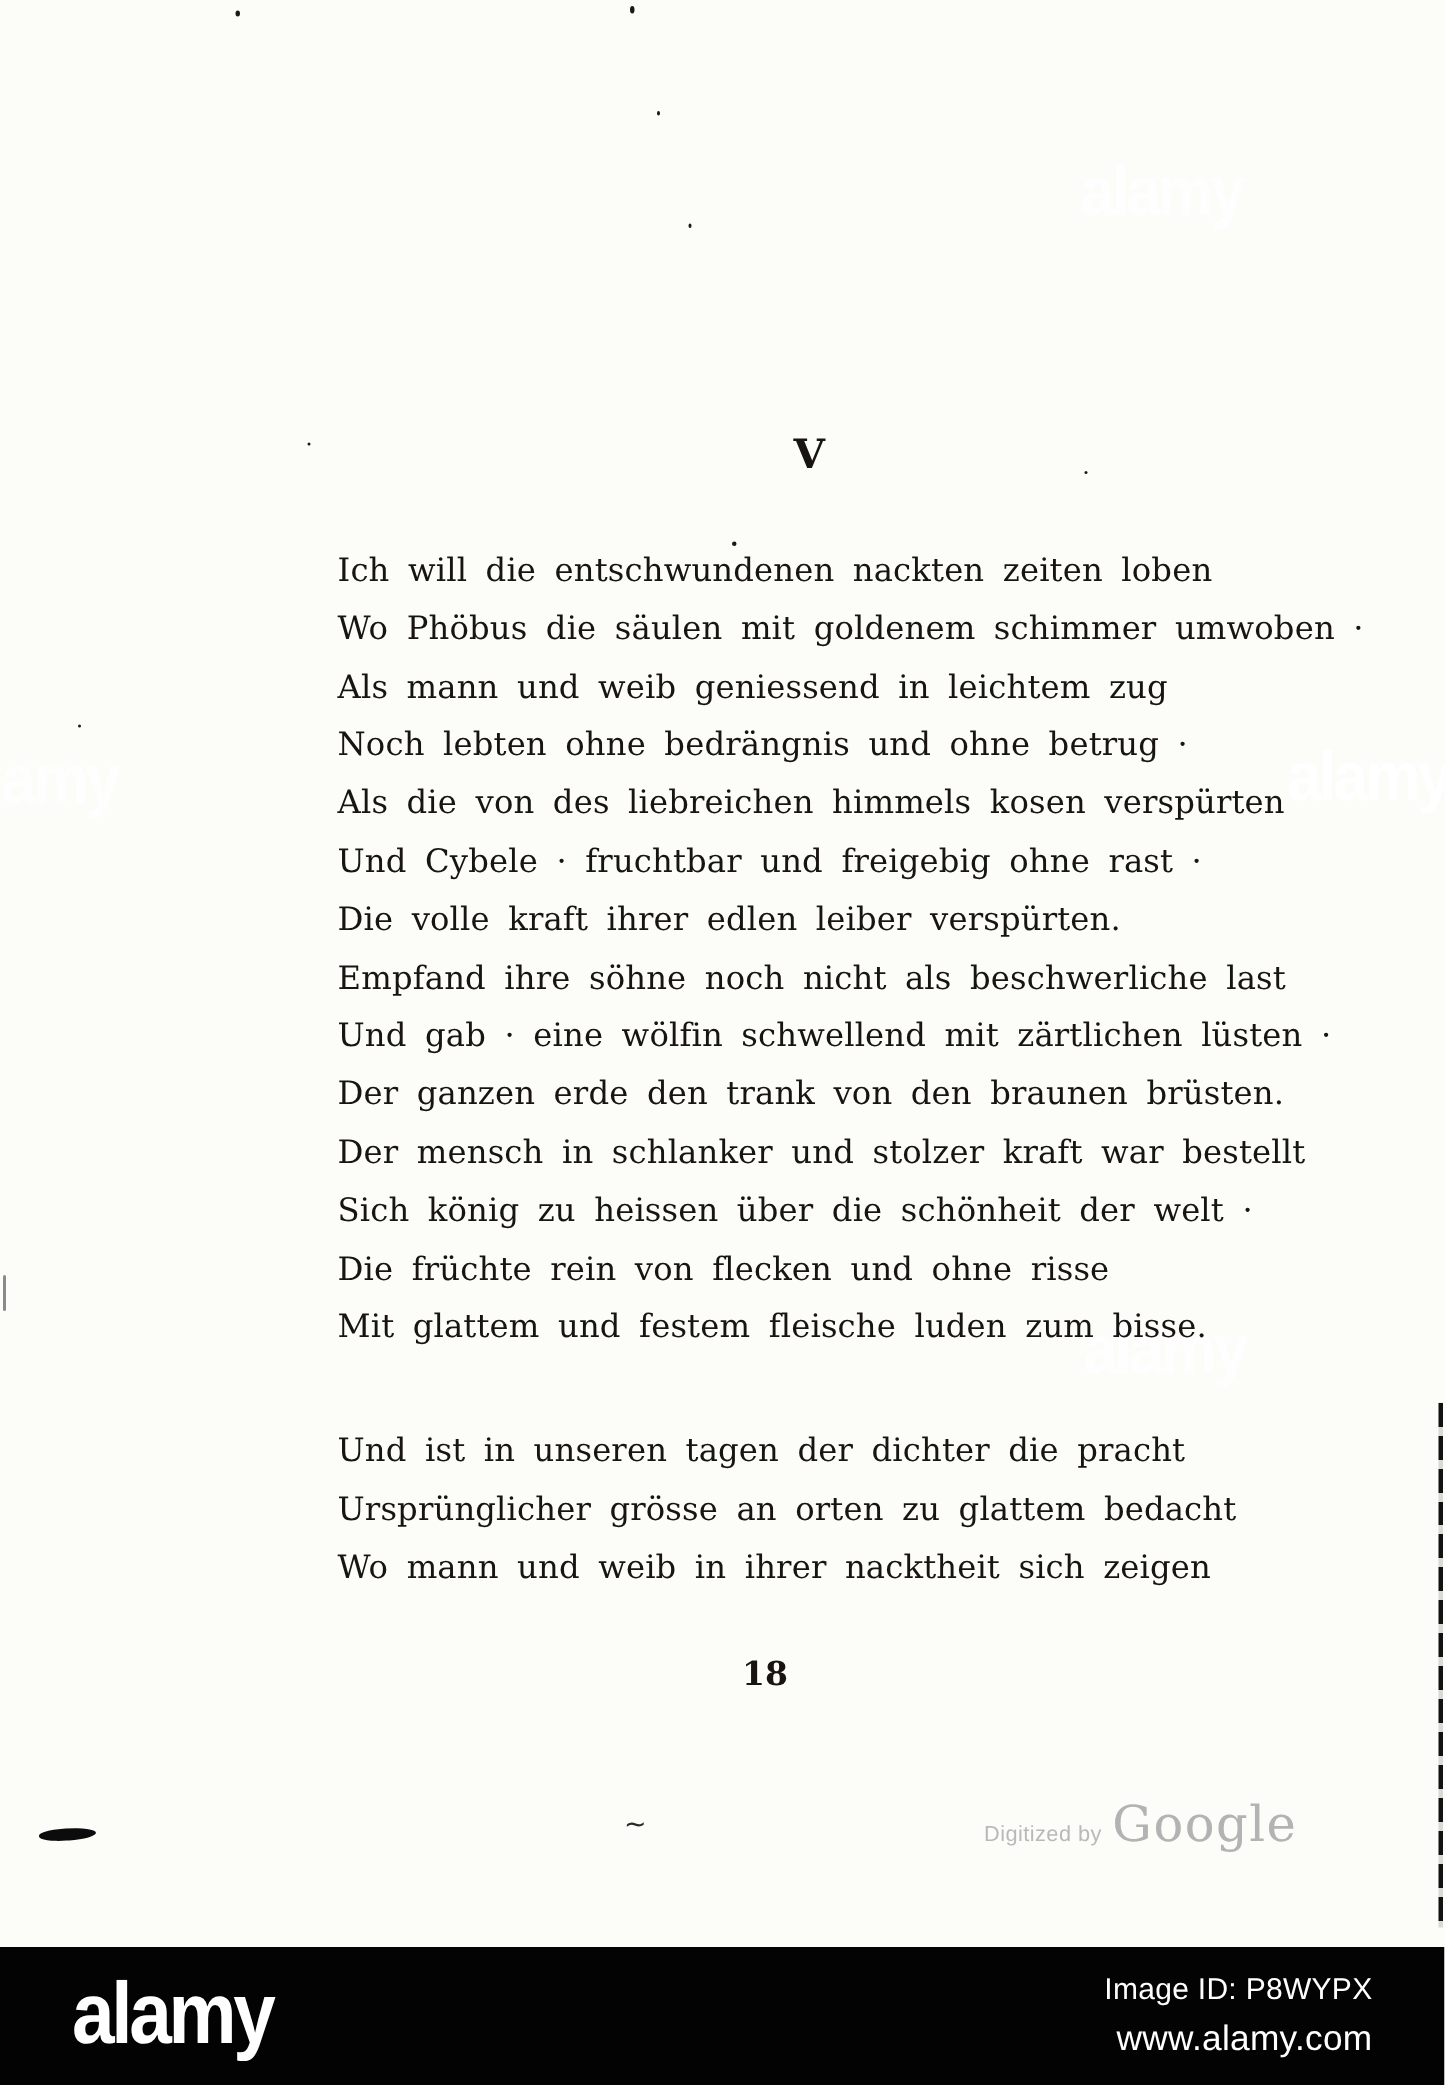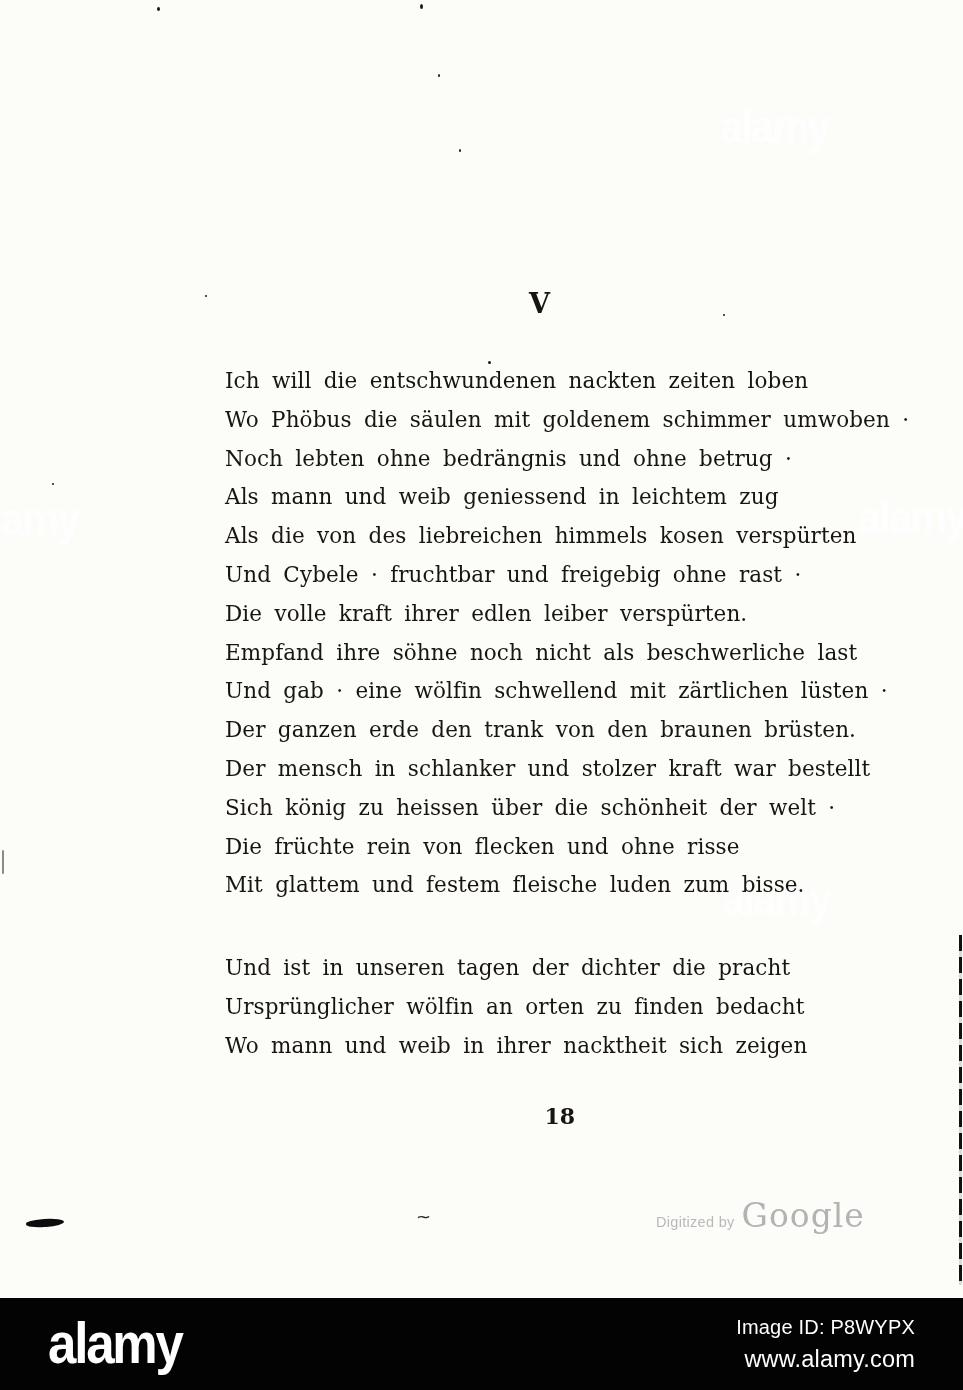--- a/index.html
+++ b/index.html
@@ -21,21 +21,21 @@
   .poem{
     position:absolute;left:225px;top:362px;width:660px;
     font-size:21.5px;font-weight:400;color:#171411;
     line-height:38.8px;letter-spacing:0.1px;word-spacing:0.25em;
     white-space:nowrap;
   }
   .stanza-2{margin-top:44px;}
 
   .page-number{
     position:absolute;left:445px;top:1103px;width:130px;
-    text-align:right;font-size:22px;font-weight:700;color:#171411;
+    text-align:center;font-size:22px;font-weight:700;color:#171411;
   }
 
   .digitized{
     position:absolute;left:656px;top:1196px;
     display:flex;align-items:baseline;gap:7px;
   }
   .digitized .prefix{
     font-family:"Liberation Sans", sans-serif;
     font-size:14.5px;color:#b9b9b9;letter-spacing:0.3px;
   }
@@ -107,36 +107,36 @@
   <div class="ghost g2">alamy</div>
   <div class="ghost g3">alamy</div>
   <div class="ghost g4">alamy</div>
 
   <div class="heading">V</div>
 
   <div class="poem">
     <div class="stanza">
       <div class="line">Ich will die entschwundenen nackten zeiten loben</div>
       <div class="line">Wo Phöbus die säulen mit goldenem schimmer umwoben ·</div>
+      <div class="line">Als mann und weib geniessend in leichtem zug</div>
       <div class="line">Noch lebten ohne bedrängnis und ohne betrug ·</div>
-      <div class="line">Als mann und weib geniessend in leichtem zug</div>
       <div class="line">Als die von des liebreichen himmels kosen verspürten</div>
       <div class="line">Und Cybele · fruchtbar und freigebig ohne rast ·</div>
       <div class="line">Die volle kraft ihrer edlen leiber verspürten.</div>
       <div class="line">Empfand ihre söhne noch nicht als beschwerliche last</div>
       <div class="line">Und gab · eine wölfin schwellend mit zärtlichen lüsten ·</div>
       <div class="line">Der ganzen erde den trank von den braunen brüsten.</div>
       <div class="line">Der mensch in schlanker und stolzer kraft war bestellt</div>
       <div class="line">Sich könig zu heissen über die schönheit der welt ·</div>
       <div class="line">Die früchte rein von flecken und ohne risse</div>
       <div class="line">Mit glattem und festem fleische luden zum bisse.</div>
     </div>
     <div class="stanza stanza-2">
       <div class="line">Und ist in unseren tagen der dichter die pracht</div>
-      <div class="line">Ursprünglicher wölfin an orten zu finden bedacht</div>
+      <div class="line">Ursprünglicher grösse an orten zu glattem bedacht</div>
       <div class="line">Wo mann und weib in ihrer nacktheit sich zeigen</div>
     </div>
   </div>
 
   <div class="page-number">18</div>
 
   <div class="digitized">
     <span class="prefix">Digitized by</span>
     <span class="brand">Google</span>
   </div>

